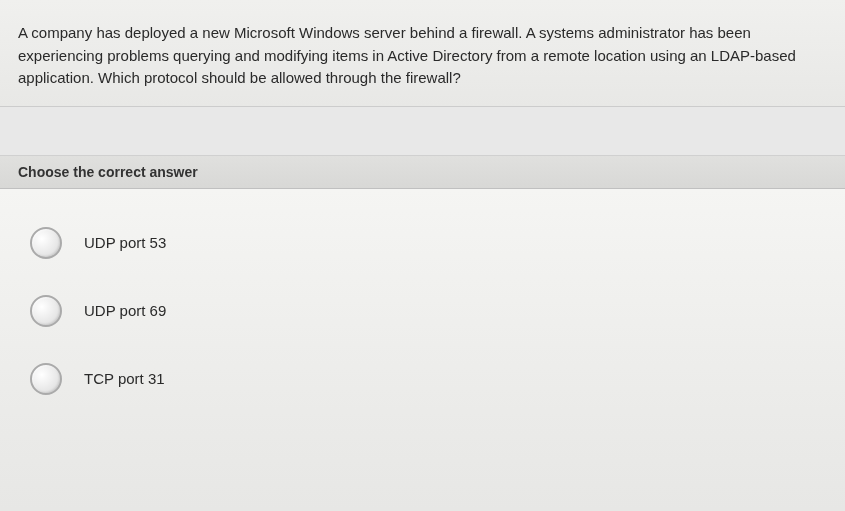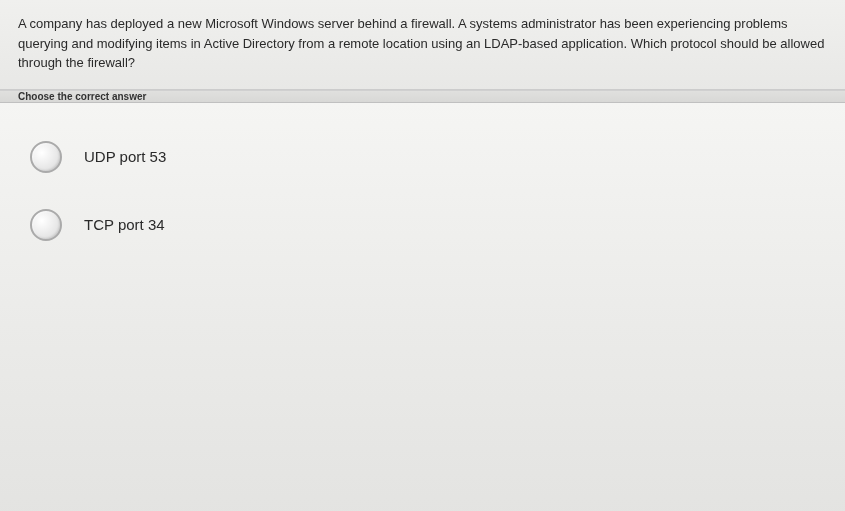--- a/index.html
+++ b/index.html
@@ -12,33 +12,34 @@
       background: #e8e8e8;
       width: 845px;
       height: 511px;
       overflow: hidden;
     }
     .question-container {
       background: linear-gradient(to bottom, #f0f0ee 0%, #e8e8e6 100%);
       border-bottom: 1px solid #ccc;
     }
     .question-text {
-      padding: 14px 18px 16px 18px;
-      font-size: 13px;
+      padding: 22px 18px 16px 18px;
+      font-size: 15px;
       line-height: 1.5;
       color: #2a2a2a;
     }
     .instruction-bar {
       background: linear-gradient(to bottom, #e0e0de 0%, #d8d8d6 100%);
-      padding: 0 18px;
-      font-size: 10px;
+      padding: 8px 18px;
+      font-size: 14px;
       font-weight: bold;
       color: #333;
       border-top: 1px solid #d0d0d0;
       border-bottom: 1px solid #c0c0c0;
+      margin-top: 48px;
     }
     .options-area {
       background: linear-gradient(to bottom, #f5f5f3 0%, #ebebe9 50%, #e2e2e0 100%);
       padding: 20px 0 20px 0;
       height: 444px;
     }
     .option-row {
       display: flex;
       align-items: center;
       padding: 18px 30px;
@@ -69,20 +70,24 @@
 <div class="instruction-bar">Choose the correct answer</div>
 
 <div class="options-area">
 
   <div class="option-row">
     <div class="radio-circle"></div>
     <div class="option-label">UDP port 53</div>
   </div>
 
 
+  <div class="option-row">
+    <div class="radio-circle"></div>
+    <div class="option-label">UDP port 69</div>
+  </div>
 
 
   <div class="option-row">
     <div class="radio-circle"></div>
-    <div class="option-label">TCP port 34</div>
+    <div class="option-label">TCP port 31</div>
   </div>
 
 </div>
 
 </body></html>

